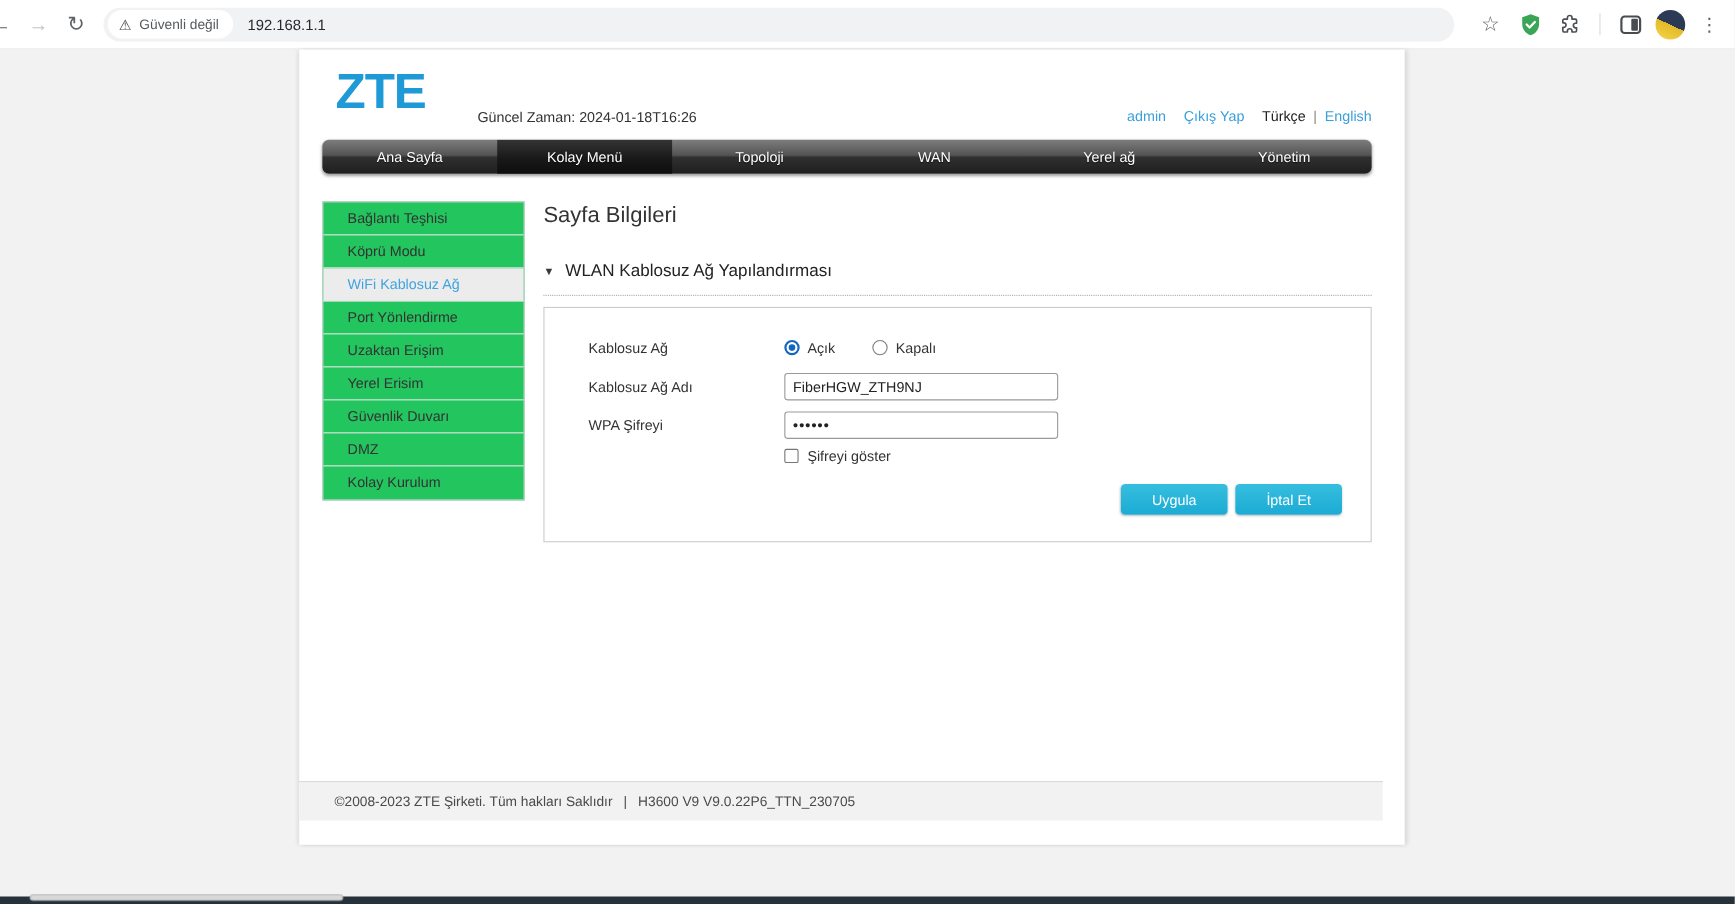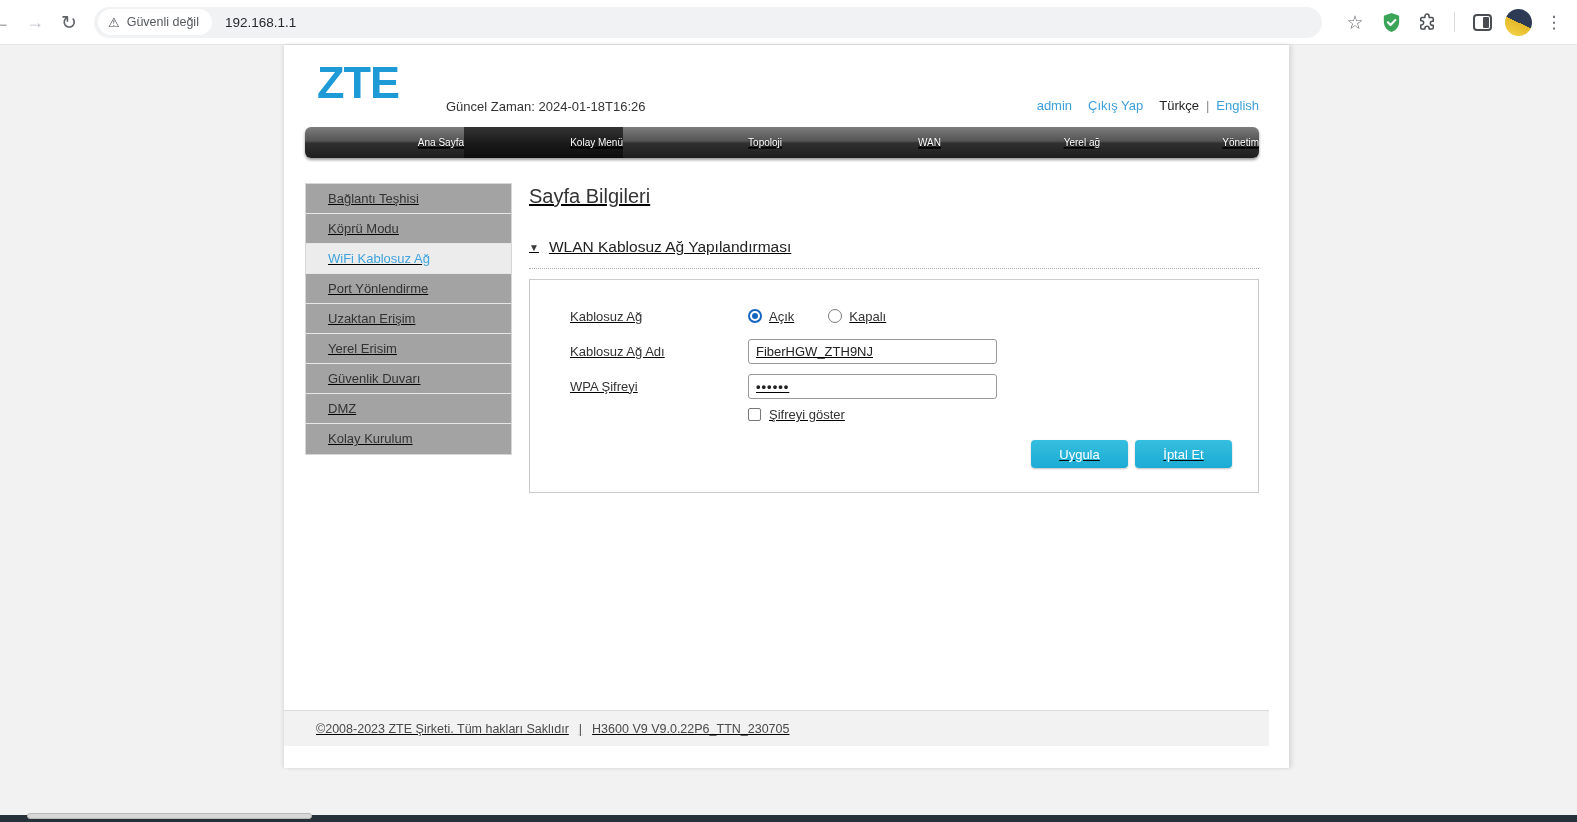--- a/index.html
+++ b/index.html
@@ -18,42 +18,42 @@
   .tb-right { display:flex; align-items:center; gap:2px; }
   .star { font-size:19px; }
   .sep { width:1px; height:20px; background:#d7dade; margin:0 8px; }
   .panel-ico { width:19px; height:17px; border:2px solid #494c50; border-radius:4px; position:relative; }
   .panel-ico::after { content:""; position:absolute; right:1px; top:1px; bottom:1px; width:6px; background:#494c50; border-radius:1px; }
   .avatar { width:27px; height:27px; border-radius:50%; background:linear-gradient(205deg,#2c3a55 0%,#2c3a55 50%,#e4b929 50%,#f5d64a 100%); }
   .dots { font-size:17px; letter-spacing:0; }
 
   
   .viewport { position:relative; height:777px; background:#f1f2f1; }
-  .page { position:absolute; left:284px; top:0; width:1005px; height:723px; background:#fff;
-          box-shadow:3px 0 4px rgba(0,0,0,.10), -2px 0 3px rgba(0,0,0,.07); display:flex; flex-direction:column;text-decoration:underline; }
+  .page { position:absolute; left:272px; top:0; width:1005px; height:723px; background:#fff;
+          box-shadow:3px 0 4px rgba(0,0,0,.10), -2px 0 3px rgba(0,0,0,.07); display:flex; flex-direction:column; }
 
   .zte-header { position:relative; height:82px; flex:0 0 auto; }
   .zte-logo { position:absolute; left:33px; top:12px; font-size:45px; font-weight:bold; color:#1e9ad7; letter-spacing:-1px; }
   .time-text { position:absolute; left:162px; top:54px; font-size:13px; color:#333; }
   .hdr-links { position:absolute; right:30px; top:53px; display:flex; align-items:center; gap:16px; font-size:13px; }
   .lnk-blue { color:#3b9fda; cursor:pointer; }
   .lnk-dark { color:#222; }
   .lang-wrap { display:flex; gap:7px; align-items:center;text-align:center; }
   .lang-sep { color:#888; }
 
   .nav-bar { margin:0 30px 0 21px; height:31px; border-radius:6px; display:flex; overflow:hidden;
              background:linear-gradient(180deg,#7d7d7d 0%,#545454 45%,#303030 52%,#1e1e1e 100%);
              box-shadow:0 2px 3px rgba(0,0,0,.4); flex:0 0 auto; }
-  .nav-tab { flex:1; text-align:right; line-height:31px; color:#fff; font-size:10px; cursor:pointer;
+  .nav-tab { flex:1; text-align:center; line-height:31px; color:#fff; font-size:13px; cursor:pointer;
              text-shadow:0 1px 1px rgba(0,0,0,.7); }
   .nav-tab.active { background:linear-gradient(180deg,#343434 0%,#191919 55%,#0d0d0d 100%); }
 
   .content-row { display:flex; margin-top:25px; flex:0 0 auto; }
 
-  .sidebar { width:207px; margin-left:21px; border:1px solid #d6d6d6; background:#a3a3a3; align-self:flex-start; }
+  .sidebar { width:184px; margin-left:21px; border:1px solid #d6d6d6; background:#22c55e; align-self:flex-start; }
   .side-item { height:30px; line-height:30px; padding-left:22px; font-size:13px; color:#333; border-bottom:1px solid #e6e6e6; cursor:pointer; }
   .side-item:last-child { border-bottom:none; }
   .side-item.active { background:#ececec; color:#3fa3dd; }
 
   .main { flex:1; margin-left:17px; margin-right:30px; }
   .page-title { font-size:20px; font-weight:400; color:#333; margin-top:2px; }
   .page-desc { font-size:13px; color:#333; margin-top:10px; }
   .section-hdr { margin-top:30px; display:flex; align-items:center; gap:10px; padding-bottom:12px;
                  border-bottom:1px dotted #a8a8a8; font-size:15.5px; color:#222; }
   .tri { font-size:10px; color:#3a3a3a; }

